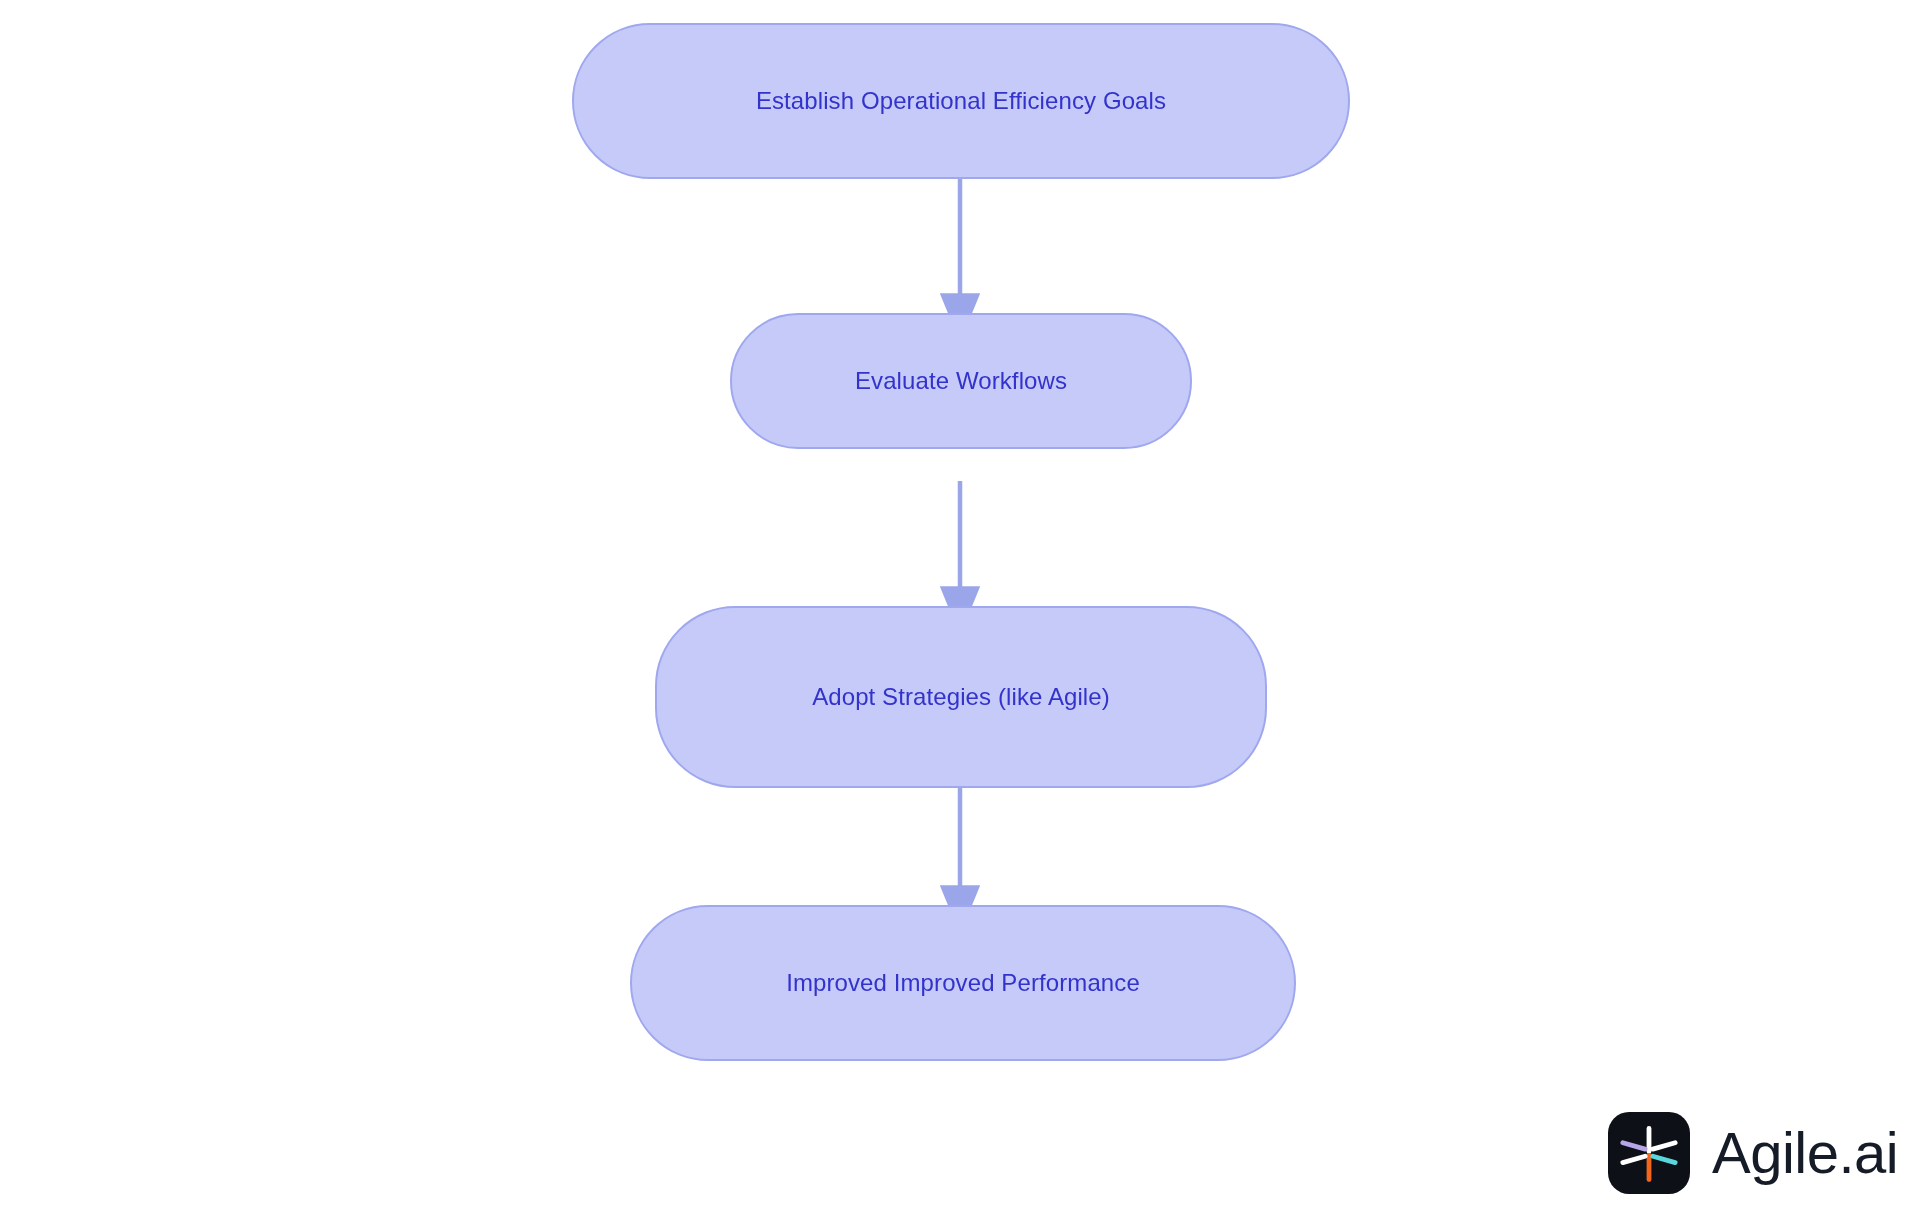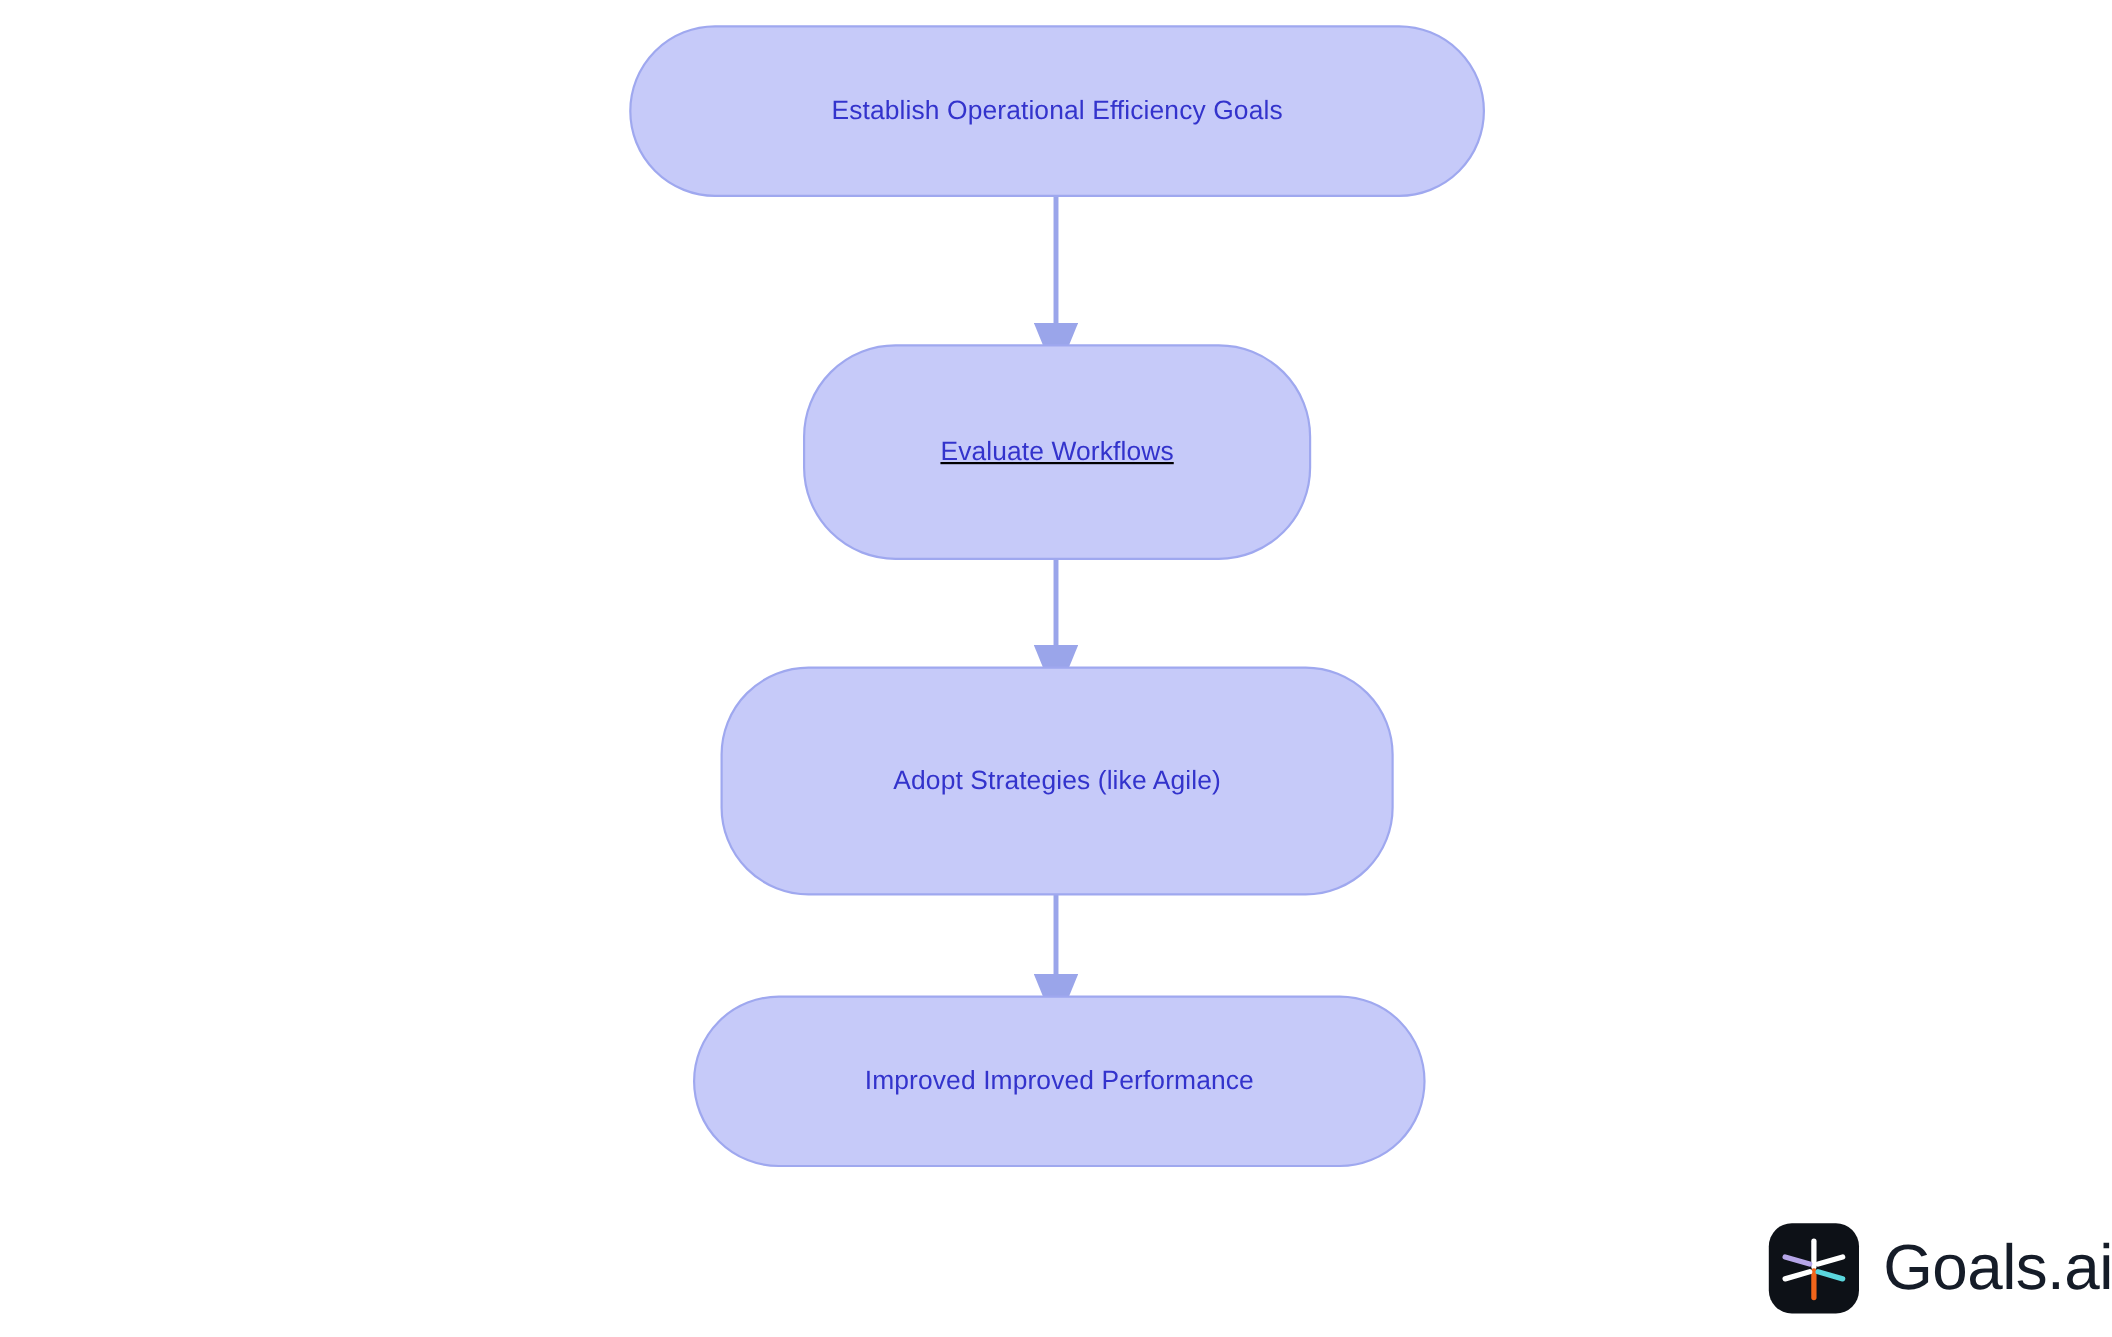--- a/index.html
+++ b/index.html
@@ -37,22 +37,22 @@
     font-family: "Liberation Sans", sans-serif;
     font-size: 24px;
     font-weight: 400;
     letter-spacing: 0.1px;
     line-height: 1.15;
     white-space: nowrap;
   }
 
   
   #node-0 { left: 572px;  top: 23px;   width: 778px; height: 156px; border-radius: 78px; }
-  #node-1 { left: 730px;  top: 313px;  width: 462px; height: 196px; border-radius: 84px; text-decoration: underline; }
-  #node-2 { left: 655px;  top: 606px;  width: 612px; height: 208px; border-radius: 80px; }
+  #node-1 { left: 730px;  top: 313px;  width: 462px; height: 136px; border-radius: 84px; }
+  #node-2 { left: 655px;  top: 606px;  width: 612px; height: 182px; border-radius: 80px; }
   #node-3 { left: 630px;  top: 905px;  width: 666px; height: 156px; border-radius: 78px; }
 
   
   #brand-lockup {
     position: absolute;
     left: 1608px;
     top: 1112px;
     display: flex;
     align-items: center;
     gap: 22px;
@@ -122,14 +122,14 @@
 
       <rect x="12" y="31.5" width="28" height="4.8" rx="2.4" fill="#b6a6e8" transform="rotate(16 26 33.9)"></rect>
 
       <rect x="12" y="45" width="28" height="4.8" rx="2.4" fill="#ffffff" transform="rotate(-16 26 47.4)"></rect>
 
       <rect x="42" y="31.5" width="28" height="4.8" rx="2.4" fill="#ffffff" transform="rotate(-16 56 33.9)"></rect>
 
       <rect x="42" y="45" width="28" height="4.8" rx="2.4" fill="#5ad6dd" transform="rotate(16 56 47.4)"></rect>
     </svg>
   </div>
-  <div id="brand-wordmark">Goals.ai</div>
+  <div id="brand-wordmark">Agile.ai</div>
 </div>
 
 </body></html>

